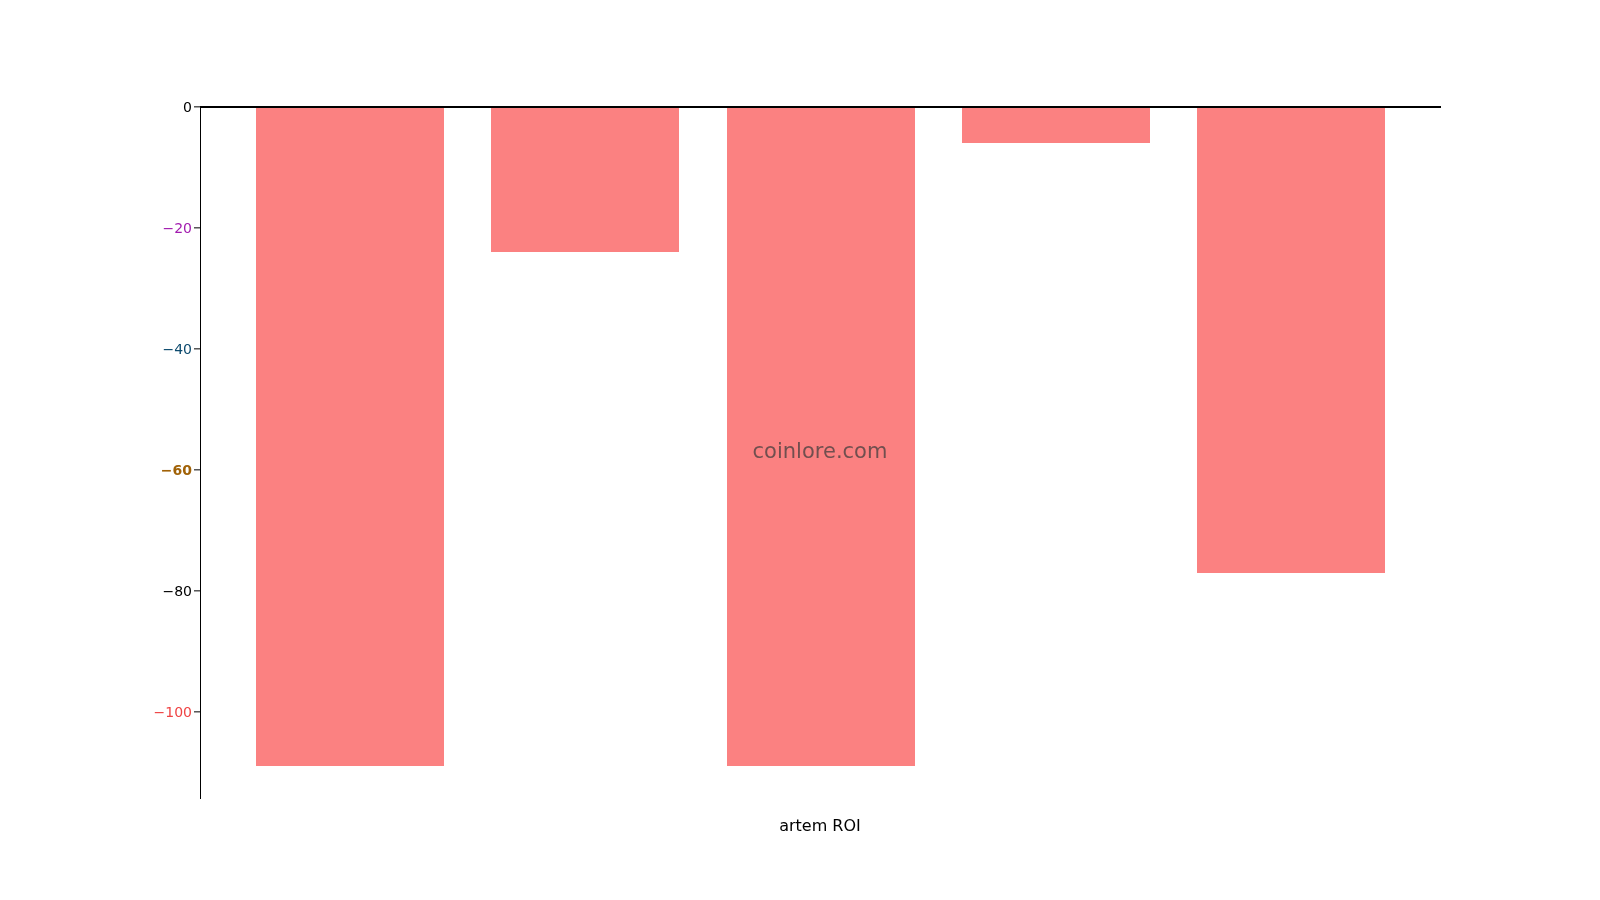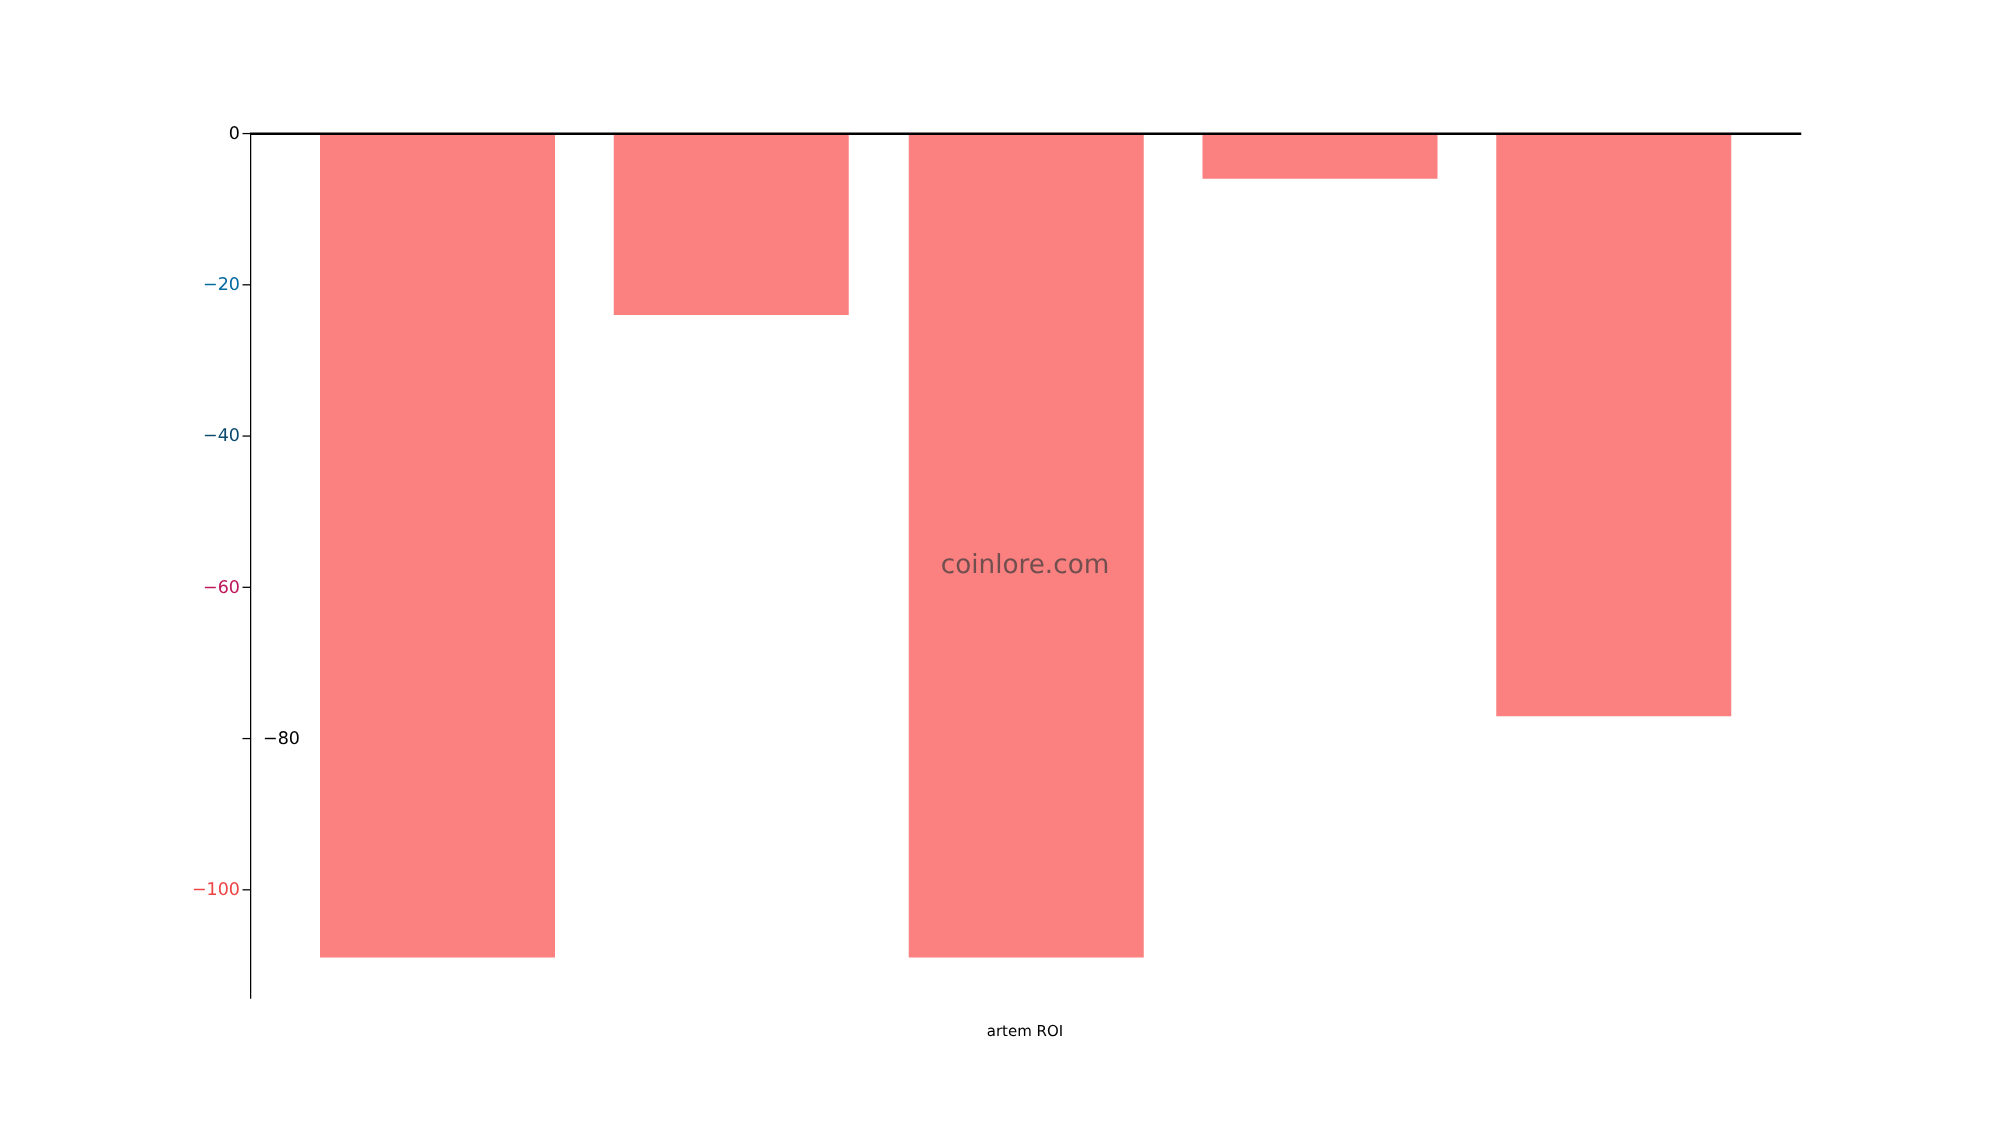--- a/index.html
+++ b/index.html
@@ -51,46 +51,46 @@
     font-size: 21px;
     color: rgba(60, 60, 60, 0.72);
     white-space: nowrap;
     text-align: center;
   }
   .x-axis-title {
     position: absolute;
     left: 820px;
     top: 825px;
     transform: translate(-50%, -50%);
-    font-size: 12px;
+    font-size: 16px;
     color: #000000;
     white-space: nowrap;
   }
 </style>
 </head>
 <body>
 
 <div class="chart-canvas">
 
   <div id="plot-area">
       <div class="bar" style="left: 256.4px; width: 188px; top: 107px; height: 659px; background: rgb(251, 129, 129);"></div>
       <div class="bar" style="left: 491.4px; width: 188px; top: 107px; height: 145.1px; background: rgb(251, 129, 129);"></div>
       <div class="bar" style="left: 726.5px; width: 188px; top: 107px; height: 659px; background: rgb(251, 129, 129);"></div>
       <div class="bar" style="left: 961.5px; width: 188px; top: 107px; height: 36.3px; background: rgb(251, 129, 129);"></div>
       <div class="bar" style="left: 1196.6px; width: 188px; top: 107px; height: 465.6px; background: rgb(251, 129, 129);"></div>
       <div class="ytick-mark" style="left: 193.5px; top: 107px; background: rgb(0, 0, 0);"></div>
       <div class="ytick-label" style="left: 192px; top: 107px; color: rgb(0, 0, 0);">0</div>
       <div class="ytick-mark" style="left: 193.5px; top: 227.9px; background: rgb(0, 0, 0);"></div>
-      <div class="ytick-label" style="left: 192px; top: 227.9px; color: #0369a1;">−20</div>
+      <div class="ytick-label" style="left: 192px; top: 227.9px; color: #a21caf;">−20</div>
       <div class="ytick-mark" style="left: 193.5px; top: 348.9px; background: rgb(0, 0, 0);"></div>
       <div class="ytick-label" style="left: 192px; top: 348.9px; color: #0c4a6e;">−40</div>
       <div class="ytick-mark" style="left: 193.5px; top: 469.8px; background: rgb(0, 0, 0);"></div>
-      <div class="ytick-label" style="left: 192px; top: 469.8px; color: #be185d;">−60</div>
+      <div class="ytick-label" style="left: 192px; top: 469.8px; color: #a16207; font-weight: bold;">−60</div>
       <div class="ytick-mark" style="left: 193.5px; top: 590.7px; background: rgb(0, 0, 0);"></div>
-      <div class="ytick-label" style="left: 192px; top: 590.7px; color: rgb(0, 0, 0); margin-left: 48px;">−80</div>
+      <div class="ytick-label" style="left: 192px; top: 590.7px; color: rgb(0, 0, 0);">−80</div>
       <div class="ytick-mark" style="left: 193.5px; top: 711.6px; background: rgb(0, 0, 0);"></div>
       <div class="ytick-label" style="left: 192px; top: 711.6px; color: #ef4444;">−100</div>
     </div>
 
   <div class="spine" id="y-spine" style="left: 199.5px; top: 107px; width: 1.3px; height: 692px; background: rgb(0, 0, 0);"></div>
 
   <div class="spine" id="zero-line" style="left: 199.5px; top: 106.4px; width: 1241px; height: 1.3px; background: rgb(0, 0, 0);"></div>
 
   <div class="watermark" style="color: rgba(60, 60, 60, 0.72);">coinlore.com</div>
 

